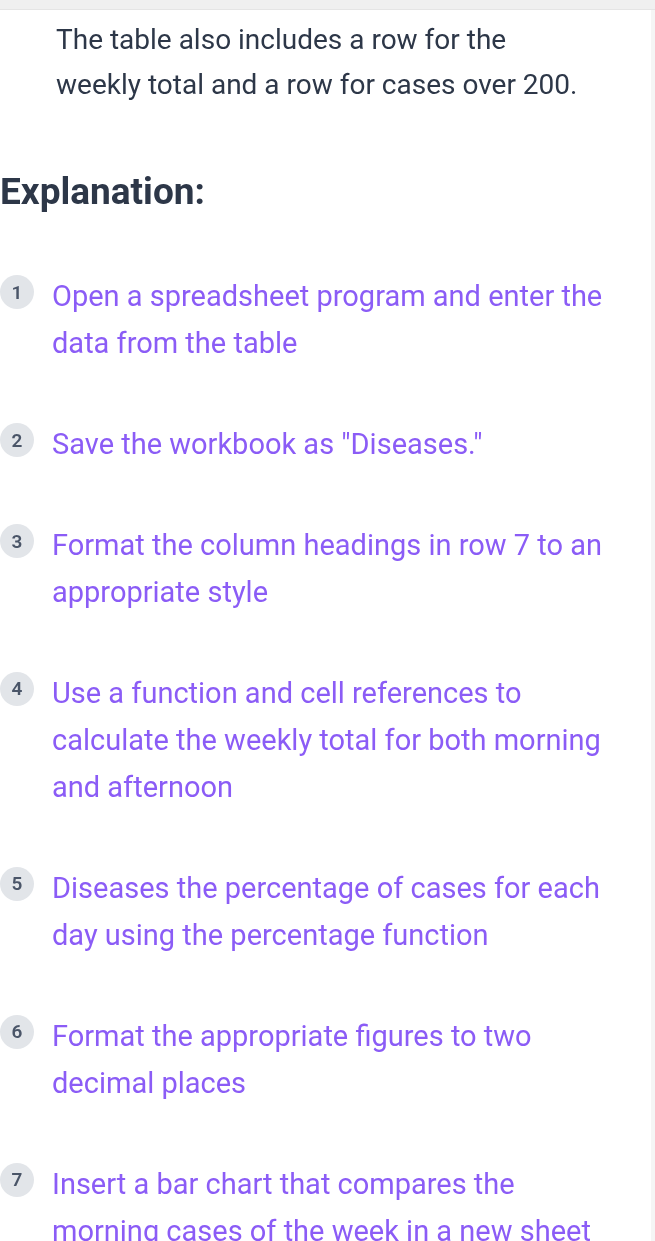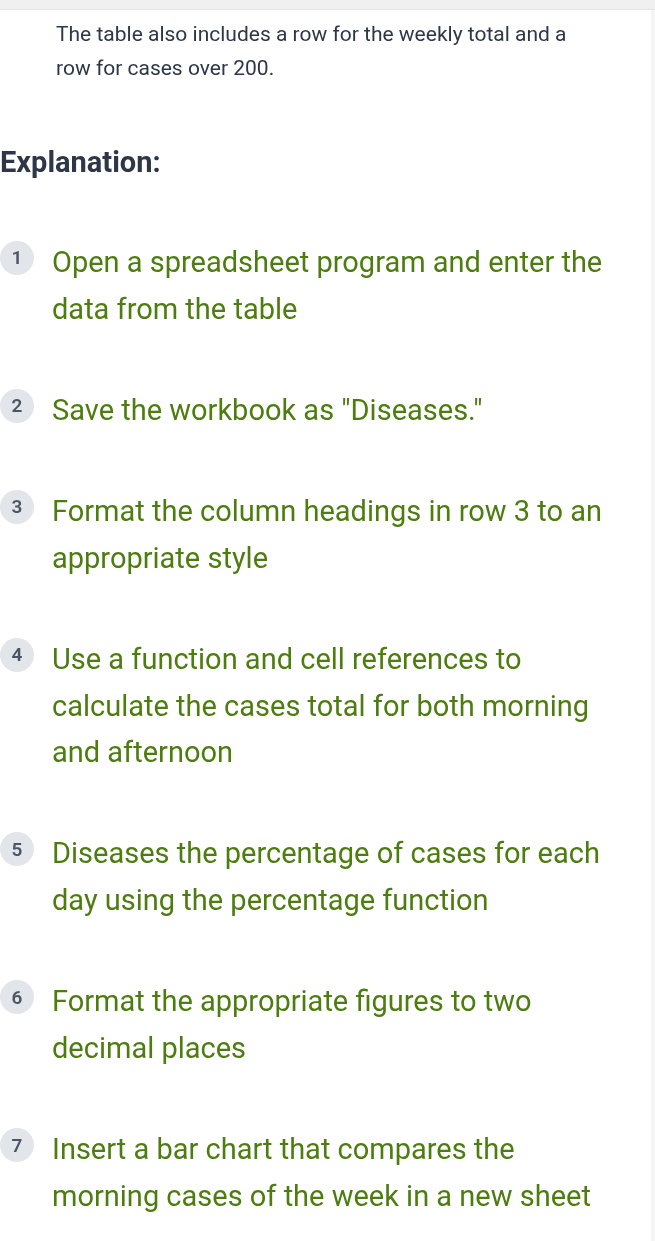--- a/index.html
+++ b/index.html
@@ -18,28 +18,28 @@
     }
     .top-bar {
       height: 10px;
       background: #f0f0f0;
       border-bottom: 1px solid #e5e5e5;
     }
     .content {
       padding: 0;
     }
     .intro-text {
-      font-size: 21px;
+      font-size: 28px;
       line-height: 1.6;
       color: #2d3748;
       margin: 8px 40px 0 56px;
       padding-right: 20px;
     }
     .heading {
-      font-size: 29px;
+      font-size: 37px;
       line-height: 1.5;
       color: #2d3748;
       margin: 56px 0 0 0;
       padding: 0;
     }
     .step-list {
       margin-top: 54px;
     }
     .step-item {
       display: flex;
@@ -57,21 +57,21 @@
       justify-content: center;
       font-size: 19px;
       font-weight: 600;
       color: #4a5568;
       margin-top: 2px;
       margin-left: 0;
     }
     .step-text {
       font-size: 29px;
       line-height: 1.62;
-      color: #4d7c0f;
+      color: #8b5cf6;
       margin-left: 18px;
       padding-right: 30px;
     }
     .right-edge {
       position: absolute;
       top: 10px;
       right: 0;
       width: 4px;
       height: 1231px;
       background: #f5f5f5;
@@ -91,25 +91,25 @@
     <div class="step-item">
       <div class="step-number">1</div>
       <div class="step-text">Open a spreadsheet program and enter the data from the table</div>
     </div>
     <div class="step-item">
       <div class="step-number">2</div>
       <div class="step-text">Save the workbook as "Diseases."</div>
     </div>
     <div class="step-item">
       <div class="step-number">3</div>
-      <div class="step-text">Format the column headings in row 3 to an appropriate style</div>
+      <div class="step-text">Format the column headings in row 7 to an appropriate style</div>
     </div>
     <div class="step-item">
       <div class="step-number">4</div>
-      <div class="step-text">Use a function and cell references to calculate the cases total for both morning and afternoon</div>
+      <div class="step-text">Use a function and cell references to calculate the weekly total for both morning and afternoon</div>
     </div>
     <div class="step-item">
       <div class="step-number">5</div>
       <div class="step-text">Diseases the percentage of cases for each day using the percentage function</div>
     </div>
     <div class="step-item">
       <div class="step-number">6</div>
       <div class="step-text">Format the appropriate figures to two decimal places</div>
     </div>
     <div class="step-item">

